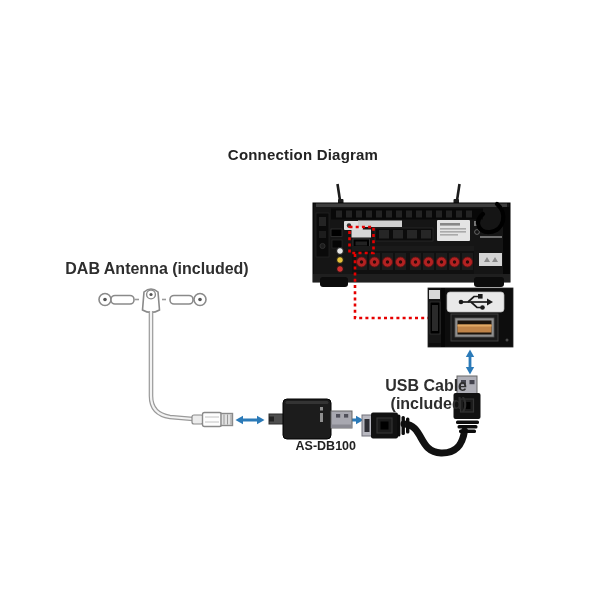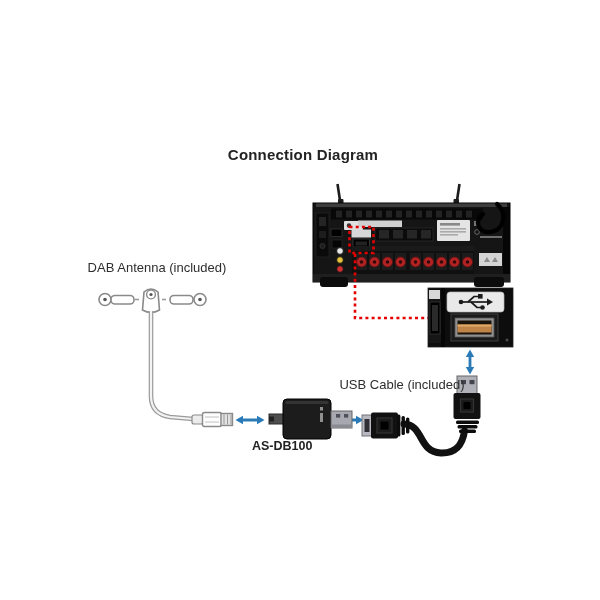--- a/index.html
+++ b/index.html
@@ -4,24 +4,24 @@
 <style>
   html,body{margin:0;padding:0;background:#ffffff;}
   .canvas{
     position:relative;width:546px;height:600px;background:#ffffff;
     font-family:"Liberation Sans", sans-serif;overflow:hidden;
   }
   .title{
     position:absolute;left:0;top:146px;width:606px;text-align:center;
     font-size:15px;font-weight:bold;color:#232323;letter-spacing:.2px;
   }
-  .lbl{position:absolute;color:#2e2e2e;font-size:13px;}
+  .lbl{position:absolute;color:#2e2e2e;font-size:16px;font-weight:bold;}
   .lbl-dab{left:62px;top:260px;width:190px;text-align:center;}
-  .lbl-usb{left:337px;top:377px;width:130px;text-align:center;}
-  .lbl-adapter{left:252px;top:439px;width:104px;text-align:left;font-size:12.5px;font-weight:bold;color:#222;}
+  .lbl-usb{left:337px;top:377px;width:130px;text-align:right;}
+  .lbl-adapter{left:252px;top:439px;width:104px;text-align:right;font-size:12.5px;font-weight:bold;color:#222;}
   svg{position:absolute;left:0;top:0;}
   .blue-arrow-line{stroke:var(--c-arrow-blue,#2b7ab8);stroke-width:2.8;stroke-linecap:round;}
   .blue-arrow-head{fill:var(--c-arrow-blue,#2b7ab8);}
   .red-dash{stroke:var(--c-highlight-red,#e60000);stroke-width:2.6;fill:none;stroke-dasharray:3 3.2;}
   .wire{stroke:#9a9a9a;fill:none;}
   .wire-core{stroke:#f3f3f3;fill:none;}
   .outline{stroke:#8a8a8a;fill:#ffffff;}
 </style>
 </head>
 <body>

